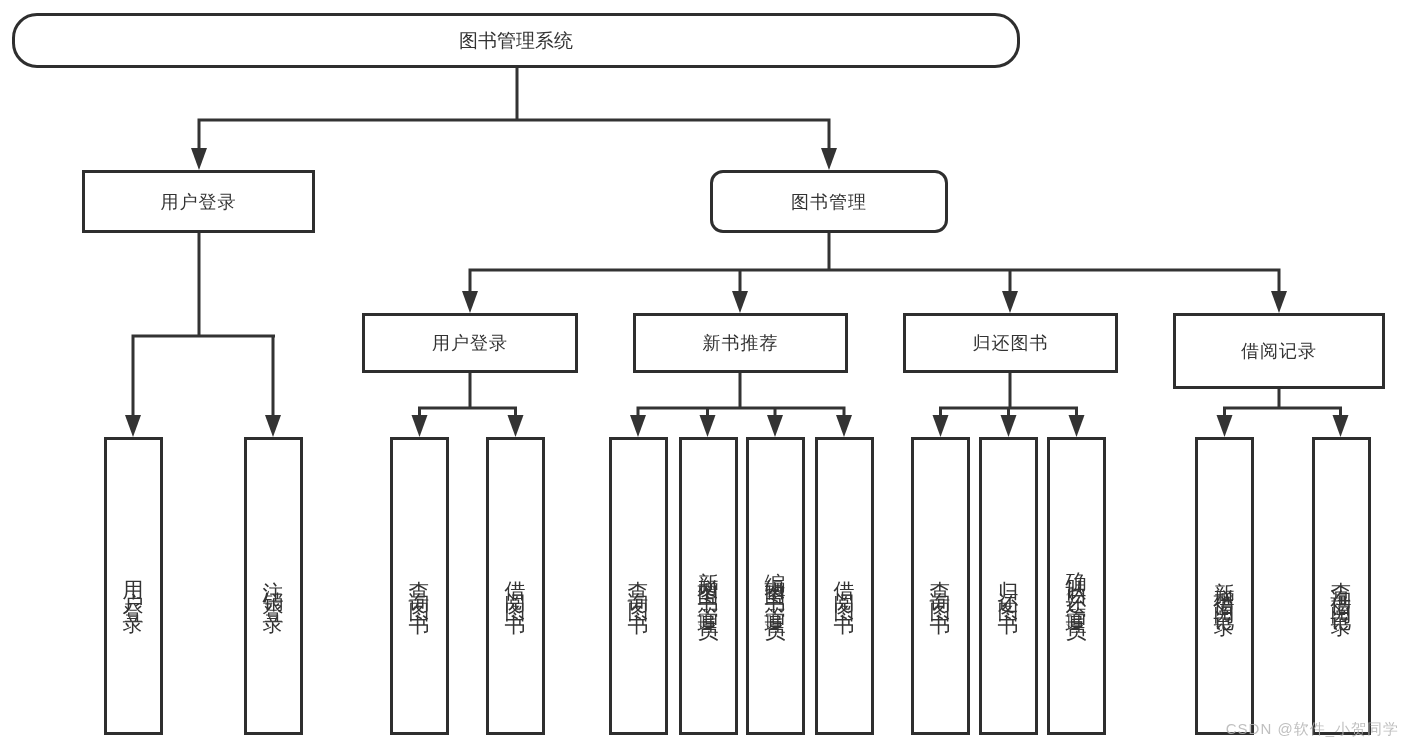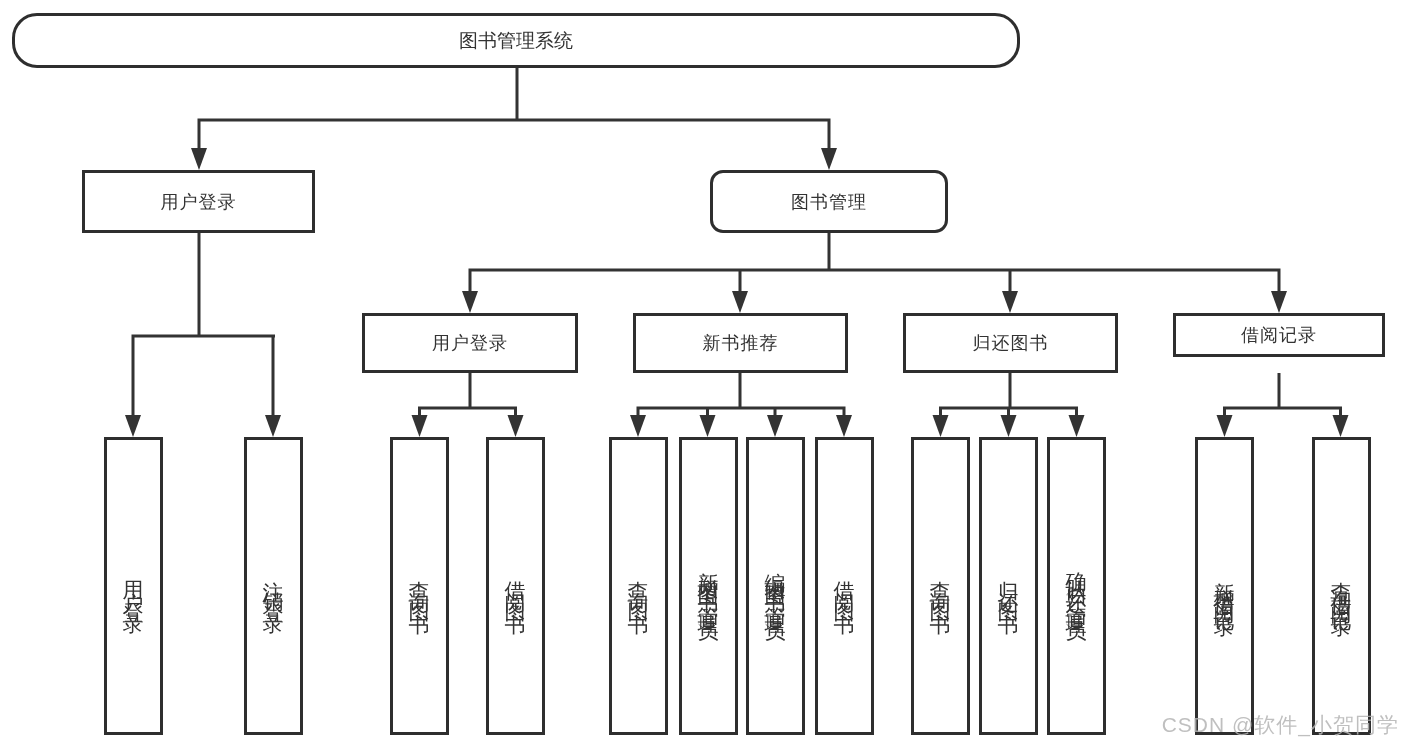--- a/index.html
+++ b/index.html
@@ -41,29 +41,29 @@
     white-space:nowrap;
   }
   .leaf.tight .vtxt{letter-spacing:7px;}
   
   #n-root{left:12px;top:13px;width:1008px;height:55px;}
   #n-l2a{left:82px;top:170px;width:233px;height:63px;}
   #n-l2b{left:710px;top:170px;width:238px;height:63px;border-radius:13px;}
   #n-l3a{left:362px;top:313px;width:216px;height:60px;}
   #n-l3b{left:633px;top:313px;width:215px;height:60px;}
   #n-l3c{left:903px;top:313px;width:215px;height:60px;}
-  #n-l3d{left:1173px;top:313px;width:212px;height:44px;text-align:center;}
+  #n-l3d{left:1173px;top:313px;width:212px;height:76px;text-align:center;}
   #n-a1{left:104px;}  #n-a2{left:244px;}
   #n-b1{left:390px;}  #n-b2{left:486px;}
   #n-c1{left:609px;}  #n-c2{left:679px;} #n-c3{left:746px;} #n-c4{left:815px;}
   #n-d1{left:911px;}  #n-d2{left:979px;} #n-d3{left:1047px;}
   #n-e1{left:1195px;} #n-e2{left:1312px;}
   #watermark{
     position:absolute;right:6px;bottom:8px;
-    font-size:21px;color:var(--watermark);
+    font-size:15px;color:var(--watermark);
     opacity:.85;z-index:3;letter-spacing:1px;
   }
 </style>
 </head>
 <body>
 
 <div id="stage">
 
   <svg id="wires" width="1405" height="747" viewBox="0 0 1405 747" aria-hidden="true">
     <g>

